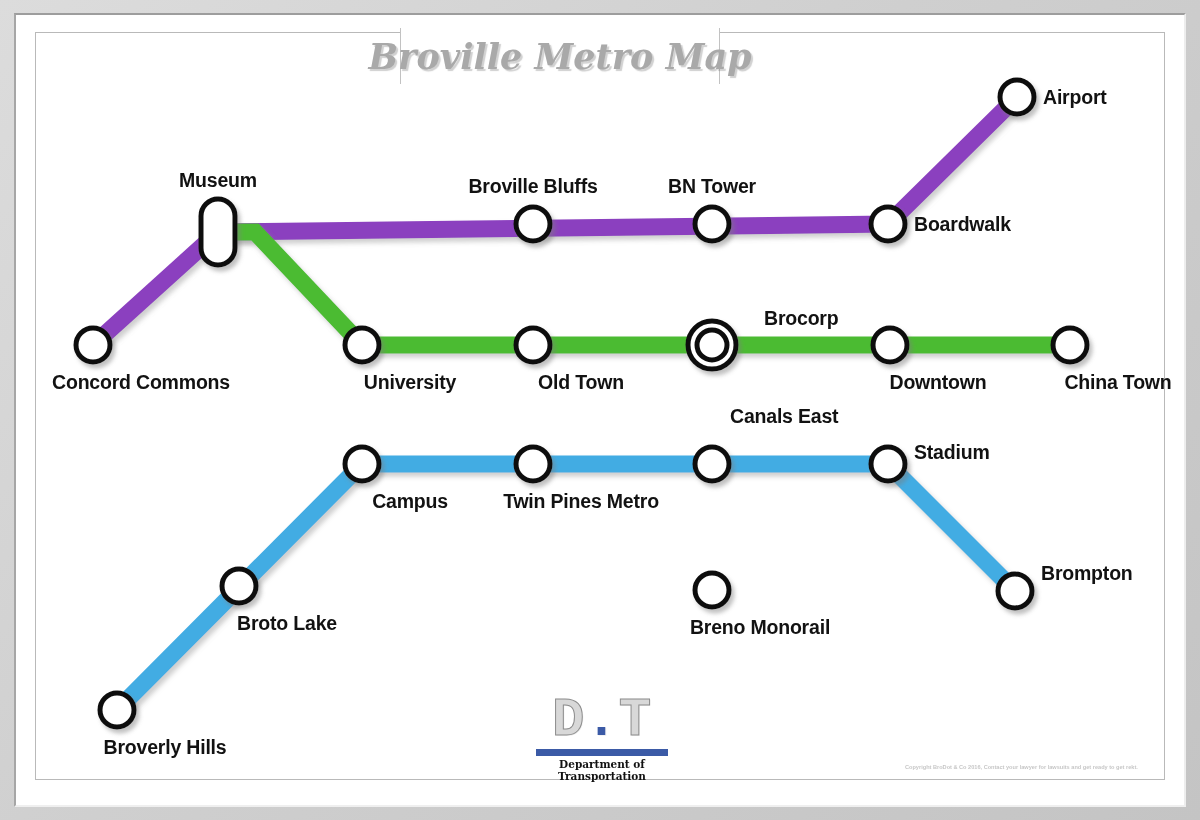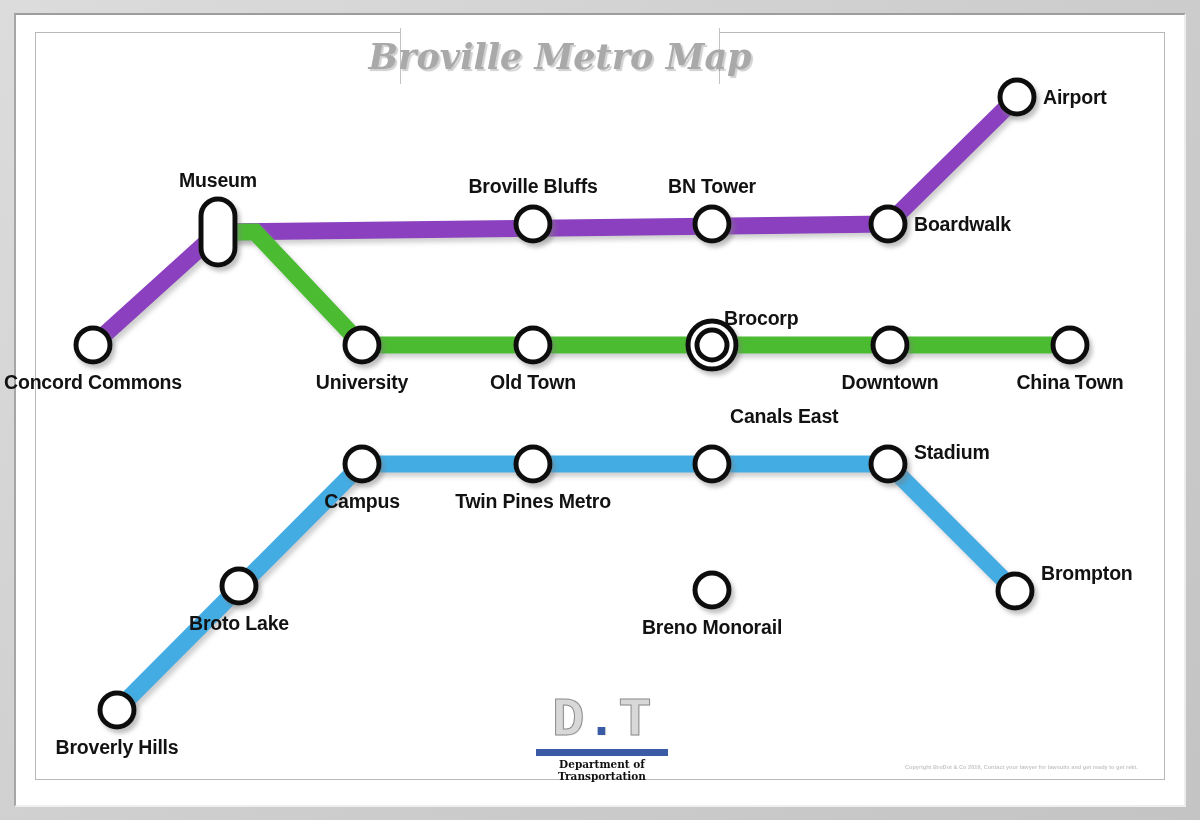--- a/index.html
+++ b/index.html
@@ -88,21 +88,21 @@
     position: absolute;
     font-family: "Liberation Sans", sans-serif;
     font-weight: bold;
     font-size: 19.5px;
     color: #121212;
     white-space: nowrap;
     z-index: 25;
     letter-spacing: -0.2px;
   }
   .lbl-right { transform: translate(0, -50%); }
-  .lbl-center-below { transform: translate(-50%, 0); }
+  .lbl-center-below { transform: translate(-50%, 0); margin-left: 48px; }
   .lbl-center-above { transform: translate(-50%, -100%); }
 
   
   #dot-logo {
     position: absolute;
     left: 536px; top: 694px;
     width: 132px;
     z-index: 25;
     text-align: center;
   }
@@ -242,21 +242,21 @@
 
 <div id="labels-layer">
     <div class="station-label lbl-right" style="left: 1043px; top: 97px;">Airport</div>
     <div class="station-label lbl-right" style="left: 914px; top: 224px;">Boardwalk</div>
     <div class="station-label lbl-center-above" style="left: 712px; top: 198px;">BN Tower</div>
     <div class="station-label lbl-center-above" style="left: 533px; top: 198px; text-align: center;">Broville Bluffs</div>
     <div class="station-label lbl-center-above" style="left: 218px; top: 192px;">Museum</div>
     <div class="station-label lbl-center-below" style="left: 93px; top: 371px;">Concord Commons</div>
     <div class="station-label lbl-center-below" style="left: 362px; top: 371px;">University</div>
     <div class="station-label lbl-center-below" style="left: 533px; top: 371px;">Old Town</div>
-    <div class="station-label lbl-right" style="left: 724px; top: 318px;">Brocorp</div>
+    <div class="station-label lbl-right" style="left: 764px; top: 318px;">Brocorp</div>
     <div class="station-label lbl-center-below" style="left: 890px; top: 371px;">Downtown</div>
     <div class="station-label lbl-center-below" style="left: 1070px; top: 371px;">China Town</div>
     <div class="station-label lbl-center-below" style="left: 362px; top: 490px;">Campus</div>
     <div class="station-label lbl-center-below" style="left: 533px; top: 490px;">Twin Pines Metro</div>
     <div class="station-label lbl-right" style="left: 730px; top: 416px;">Canals East</div>
     <div class="station-label lbl-right" style="left: 914px; top: 452px;">Stadium</div>
     <div class="station-label lbl-right" style="left: 1041px; top: 573px;">Brompton</div>
     <div class="station-label lbl-center-below" style="left: 239px; top: 612px;">Broto Lake</div>
     <div class="station-label lbl-center-below" style="left: 117px; top: 736px;">Broverly Hills</div>
     <div class="station-label lbl-center-below" style="left: 712px; top: 616px;">Breno Monorail</div>

